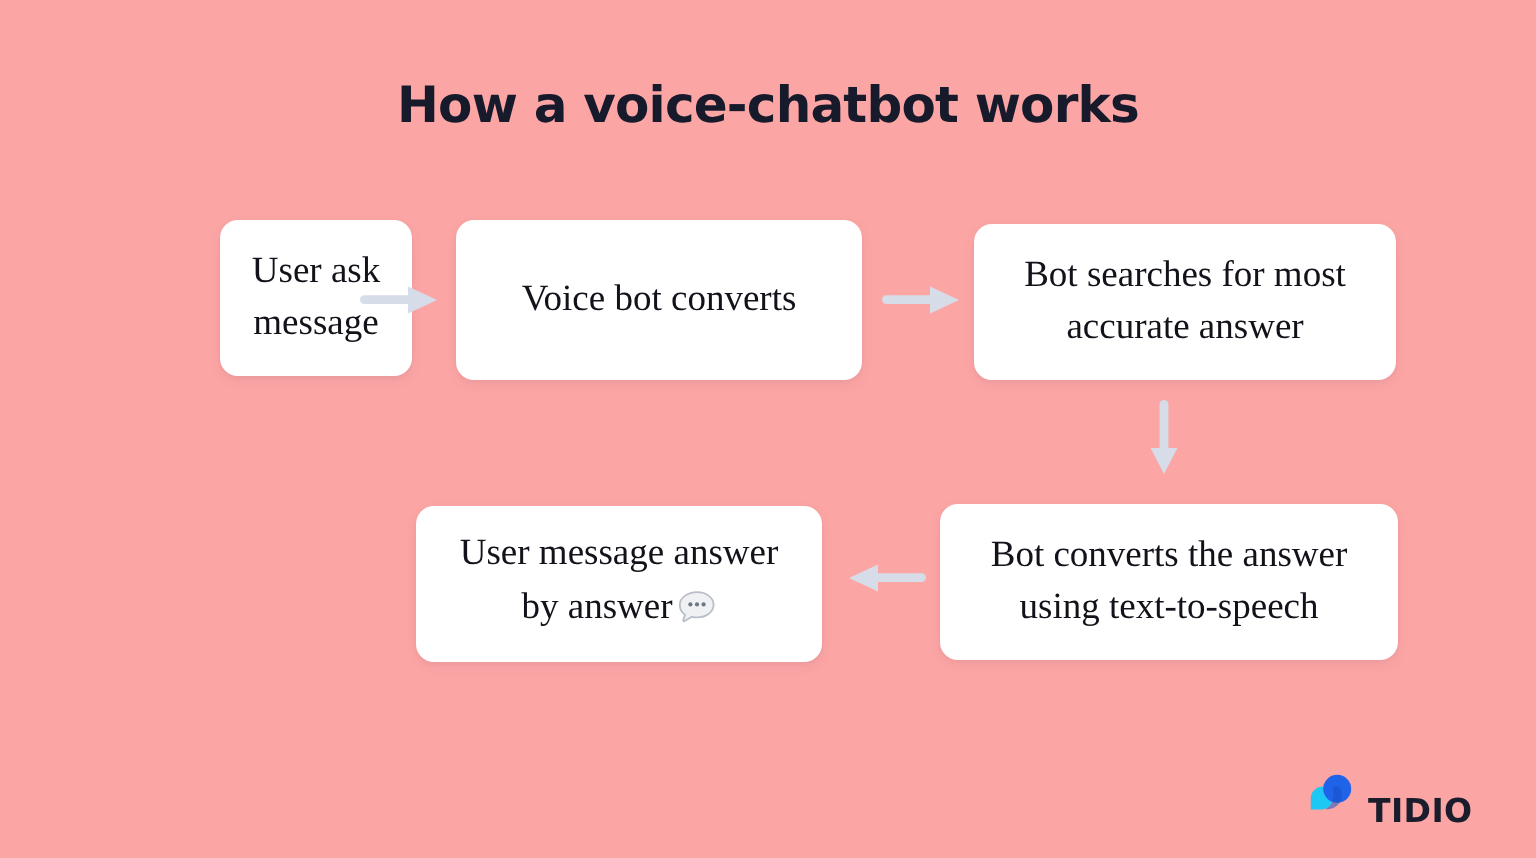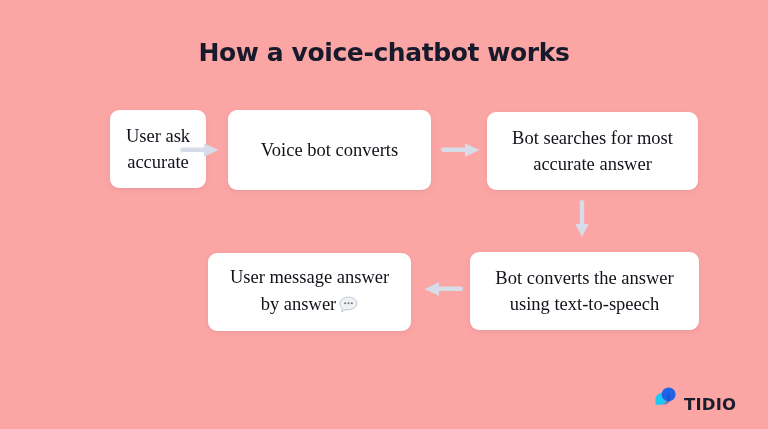--- a/index.html
+++ b/index.html
@@ -101,21 +101,21 @@
 </head>
 <body>
 
 <div id="canvas">
 
   <div class="title">How a voice-chatbot works</div>
 
   <div class="fbox" id="box-1">
     <span class="btext">
       <span>User ask</span><br>
-      <span>accurate</span>
+      <span>message</span>
     </span>
   </div>
 
   <div class="fbox" id="box-2">
     <span class="btext">
       <span>Voice bot converts</span><br>
     </span>
   </div>
 
   <div class="fbox" id="box-3">

